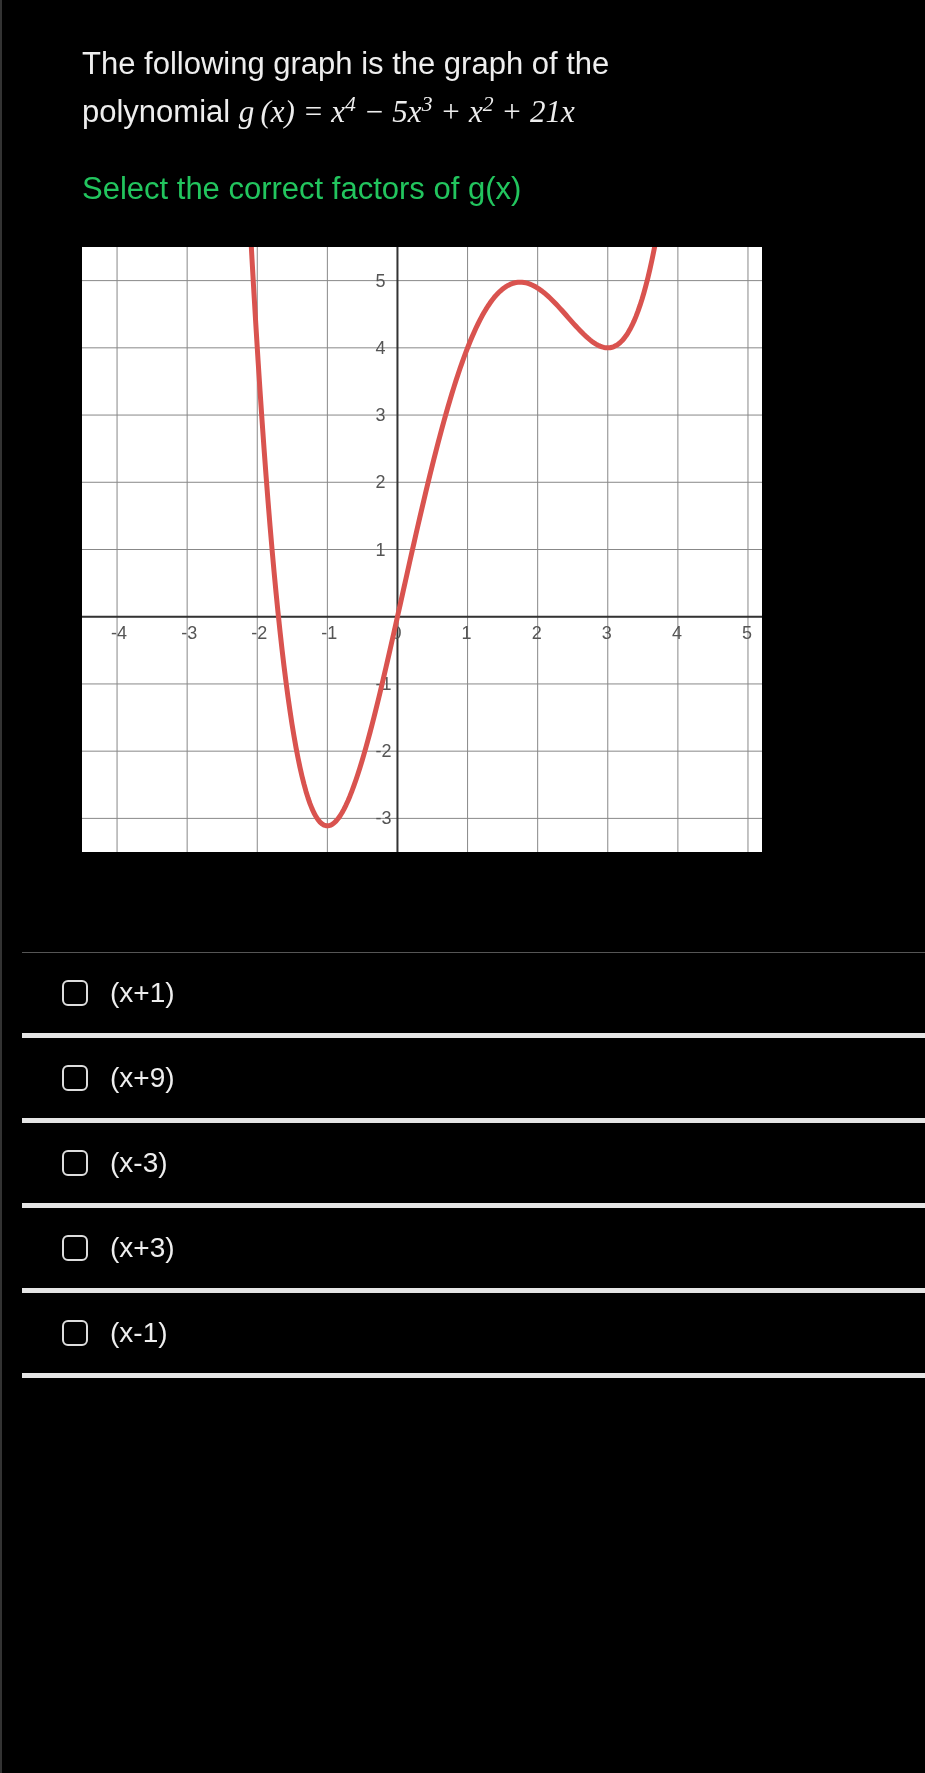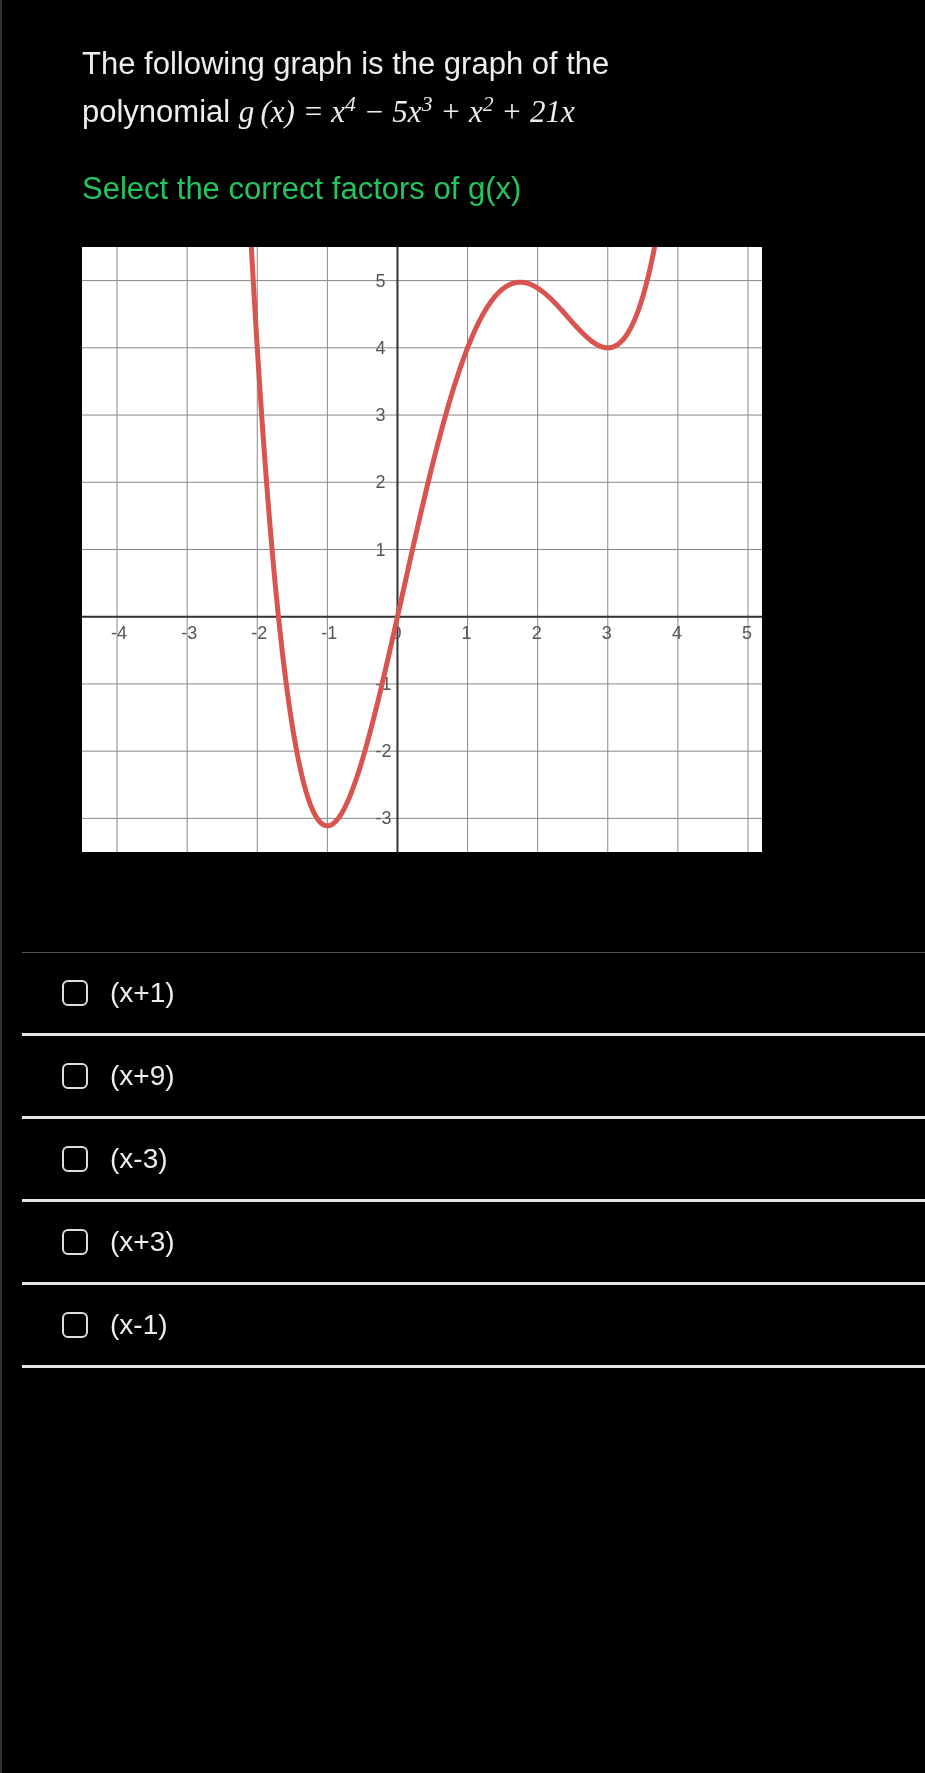--- a/index.html
+++ b/index.html
@@ -48,21 +48,21 @@
     left: 0; top: 0;
     width: 100%; height: 100%;
   }
   .options {
     margin-top: 85px;
   }
   .option {
     display: flex;
     align-items: center;
     padding: 24px 40px;
-    border-bottom: 3px solid #e5e5e5;
+    border-bottom: 5px solid #e5e5e5;
     font-size: 28px;
     color: #eee;
     cursor: pointer;
   }
   .option:first-child {
     border-top: 1px solid #555;
   }
   .checkbox {
     width: 26px;
     height: 26px;

